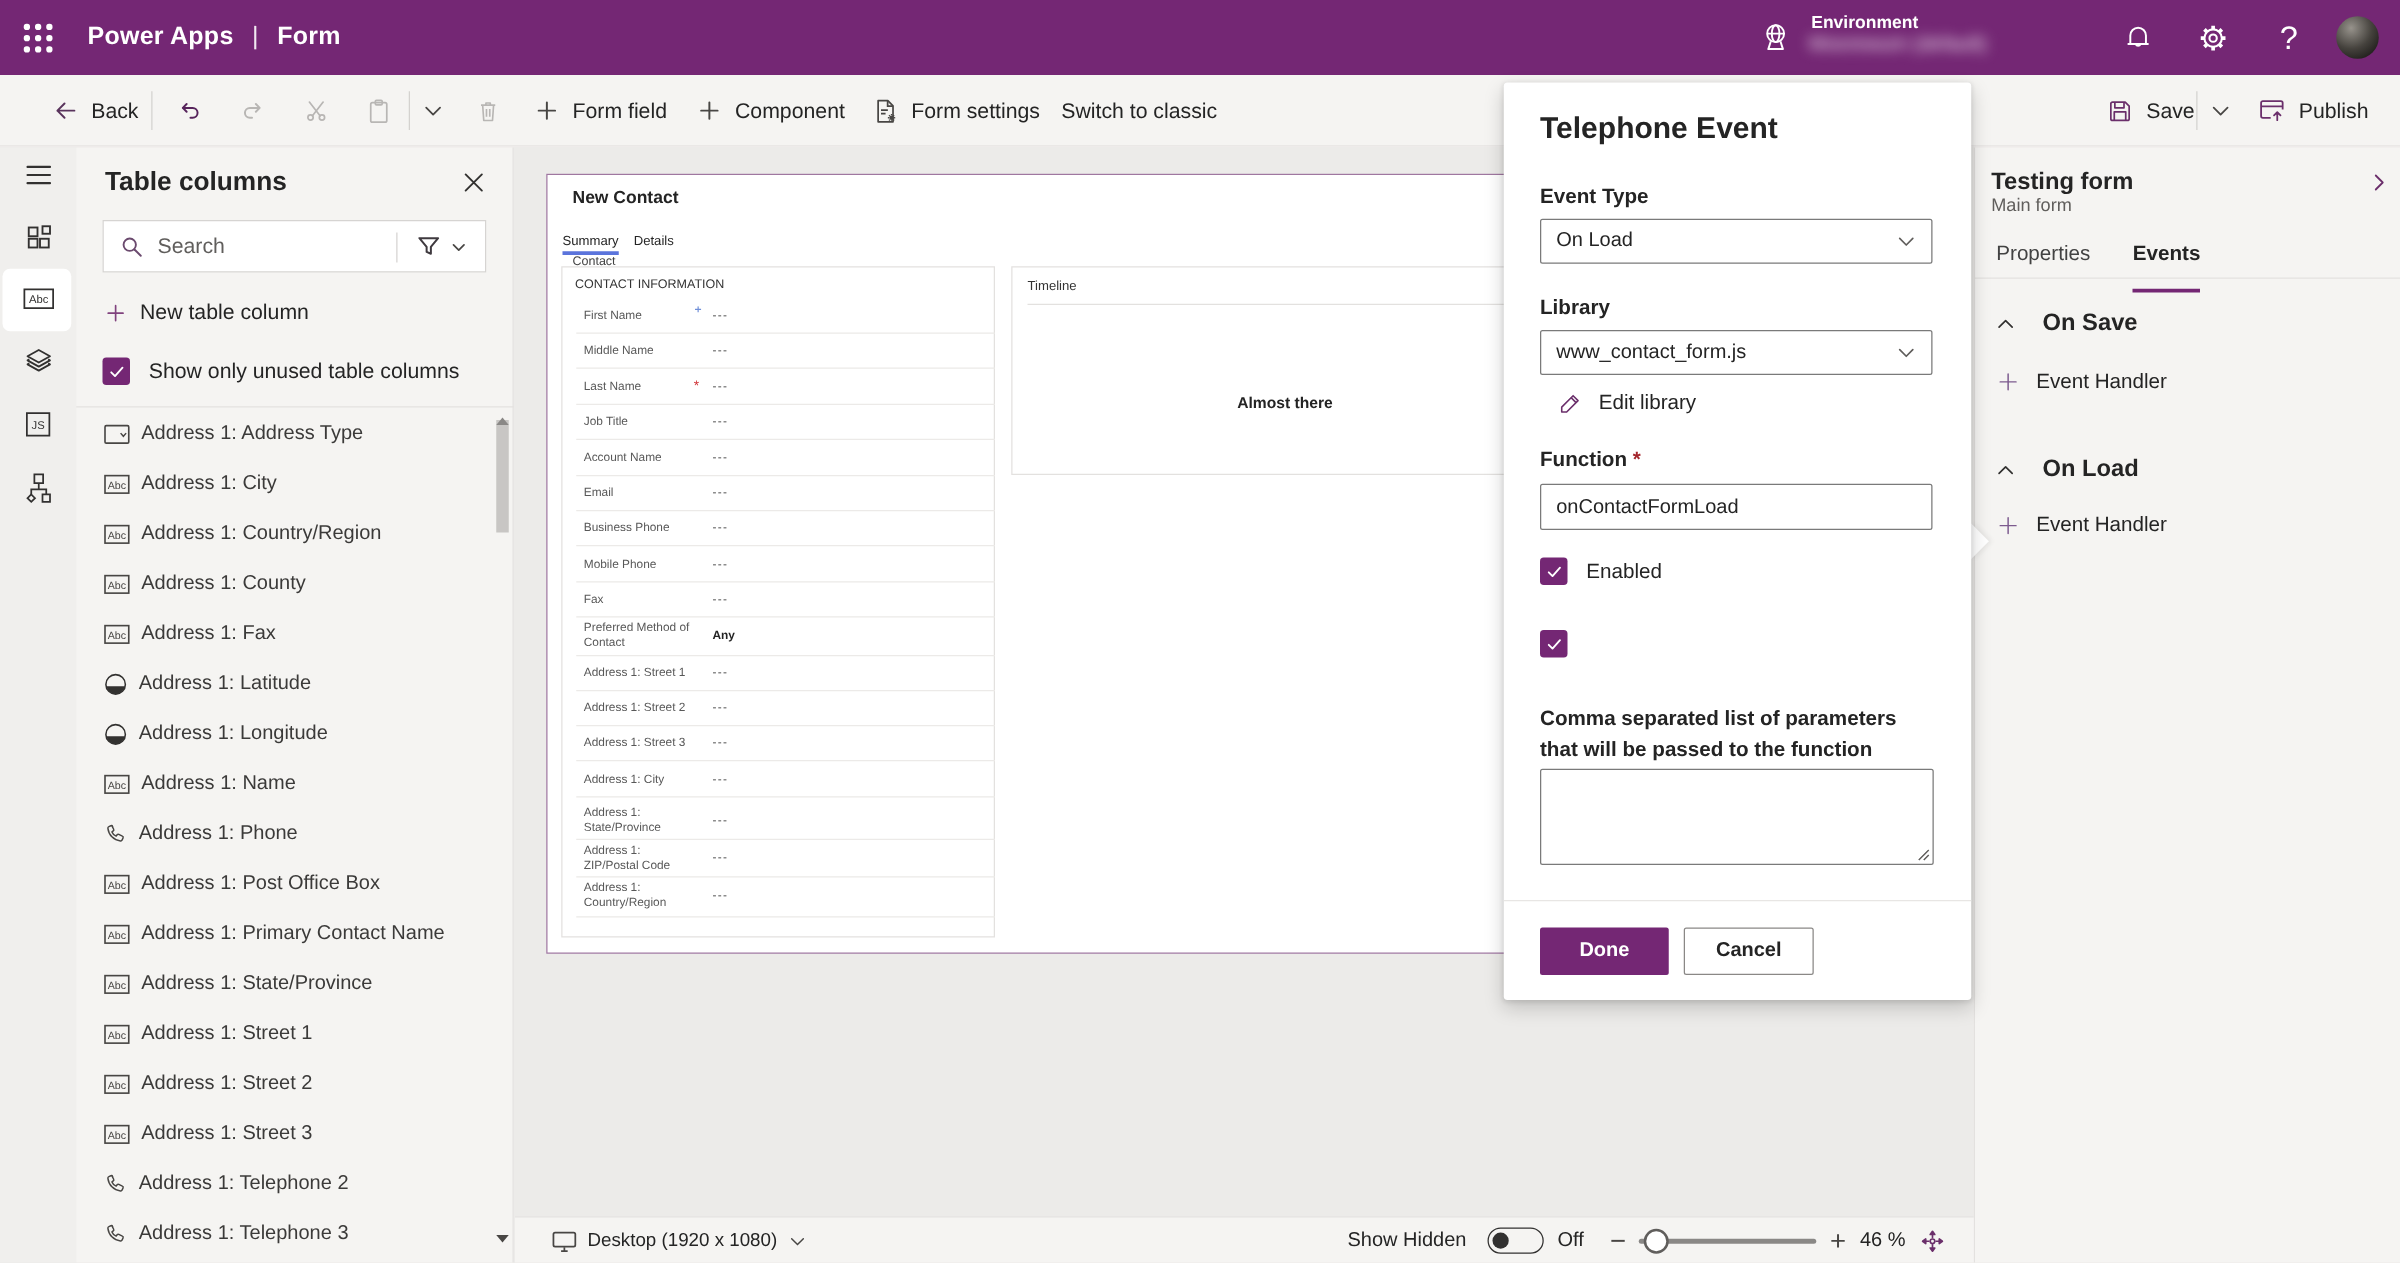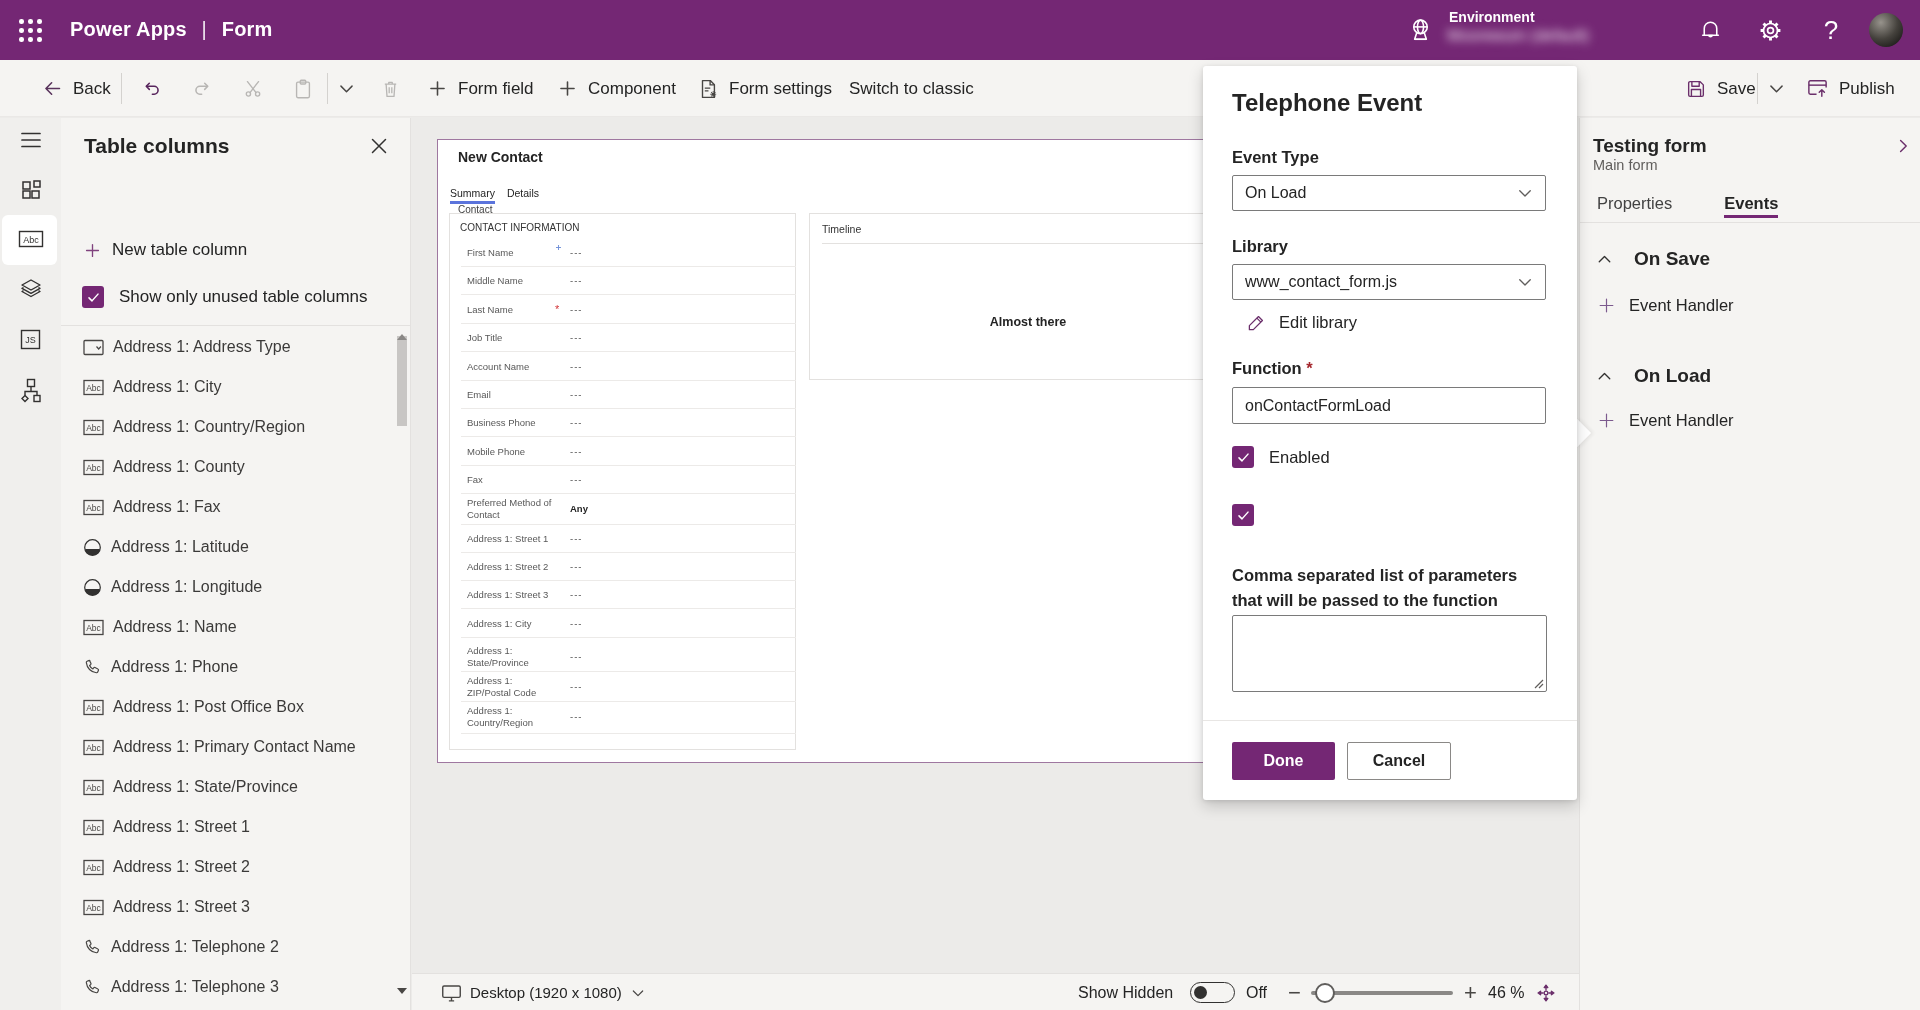--- a/index.html
+++ b/index.html
@@ -50,22 +50,22 @@
 .frow .lbl { position:absolute; left:6px; font-size:9.5px; color:#585858; line-height:12px; width:85px; }
 .frow .val { position:absolute; left:109px; font-size:9.5px; color:#4a4a4a; letter-spacing:1px; }
 #timeline { position:absolute; left:371px; top:73px; width:758px; height:167px; border:1px solid #e3e1df; background:#fff; }
 #timeline .ptitle { position:absolute; left:12px; top:9px; font-size:10.5px; color:#333; }
 #timeline .tline { position:absolute; left:12px; top:29px; right:12px; height:1px; background:#e3e1df; }
 #timeline .almost { position:absolute; left:0; top:101px; width:436px; text-align:center; font-size:12.5px; font-weight:bold; color:#242424; }
 
 #rpanel { position:absolute; left:1579px; top:118px; width:341px; height:892px; background:#f5f4f2; border-left:1px solid #e3e1df; }
 #rp-title { position:absolute; left:13px; top:17px; font-size:19px; font-weight:bold; color:#242424; }
 #rp-sub { position:absolute; left:13px; top:39px; font-size:14.5px; color:#605e5c; }
-#rp-tabs { position:absolute; left:17px; top:76px; font-size:16.5px; color:#424242; display:flex; gap:52px; }
-#rp-tabs .sel { font-weight:bold; color:#242424; border-bottom:3px solid #742774; padding-bottom:2px; }
+#rp-tabs { position:absolute; left:17px; top:76px; font-size:16.5px; color:#424242; display:flex; gap:34px; }
+#rp-tabs .sel { font-weight:bold; color:#242424; border-bottom:3px solid #742774; padding-bottom:18px; }
 #rp-div { position:absolute; left:0; top:104px; width:341px; height:1px; background:#e3e1df; }
 .rp-sec { position:absolute; left:17px; font-size:19px; font-weight:bold; color:#242424; display:flex; align-items:center; gap:22px; }
 .rp-add { position:absolute; left:17px; font-size:16.5px; color:#242424; display:flex; align-items:center; gap:13px; }
 
 #bbar { position:absolute; left:412px; top:973px; width:1167px; height:37px; background:#f5f4f2; border-top:1px solid #e3e1df; font-size:16px; color:#242424; }
 #bbar .item { position:absolute; top:0; height:37px; display:flex; align-items:center; }
 
 #dialog { position:absolute; left:1203px; top:66px; width:374px; height:734px; background:#fff; border-radius:3px; box-shadow:0 6px 15px rgba(0,0,0,.18), 0 1px 4px rgba(0,0,0,.1); }
 #beak { position:absolute; left:1567px; top:423px; width:20px; height:20px; background:#fff; transform:rotate(45deg); box-shadow:2px -2px 4px rgba(0,0,0,.06); }
 #dialog h2 { position:absolute; left:29px; top:23px; font-size:24px; font-weight:bold; color:#242424; }
@@ -267,20 +267,34 @@
   </div>
 </div>
 
 <div id="lpanel">
   <div id="lp-title">Table columns</div>
   <div id="lp-close">
     <svg width="20" height="20" viewBox="0 0 20 20" stroke="#323130" stroke-width="1.5" stroke-linecap="round">
         <path d="M3.5 3.5l13 13M16.5 3.5l-13 13"></path>
       </svg>
   </div>
+  <div id="searchbox">
+    <svg style="margin-left:13px" width="19" height="19" viewBox="0 0 20 20" fill="none" stroke="#6b4a6e" stroke-width="1.6">
+        <circle cx="8.2" cy="8.2" r="5.2"></circle>
+        <path d="M12.2 12.2 17.5 17.5" stroke-linecap="round"></path>
+      </svg>
+    <span class="stxt">Search</span>
+    <span class="vline"></span>
+    <svg style="position:absolute;left:250px;top:10px" width="20" height="20" viewBox="0 0 20 20" fill="none" stroke="#3f3a3f" stroke-width="1.6" stroke-linejoin="round">
+        <path d="M2.5 3.5h15l-5.8 7v5.5l-3.4-1.5v-4z"></path>
+      </svg>
+    <svg style="position:absolute;left:277px;top:14px" width="14" height="14" viewBox="0 0 20 20" fill="none" stroke="#484644" stroke-width="2" stroke-linecap="round" stroke-linejoin="round">
+        <path d="M4 7l6 6 6-6"></path>
+      </svg>
+  </div>
   <div id="newcol">
     <svg width="19" height="19" viewBox="0 0 24 24" fill="none" stroke="#80427e" stroke-width="1.7" stroke-linecap="round">
         <path d="M12 4.5v15M4.5 12h15"></path>
       </svg>
     <span>New table column</span>
   </div>
   <div id="chkrow">
     <span class="box">
         <svg width="15" height="15" viewBox="0 0 20 20" fill="none" stroke="#fff" stroke-width="2" stroke-linecap="round" stroke-linejoin="round">
           <path d="M4 10.5l4 4 8-9"></path>

